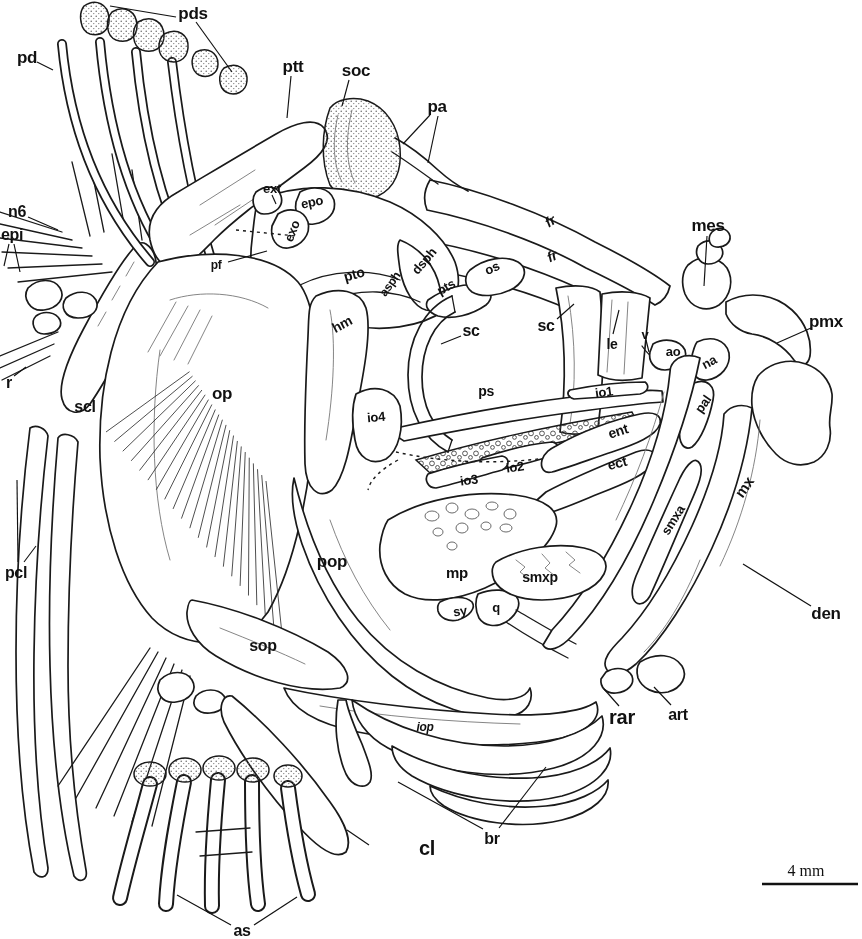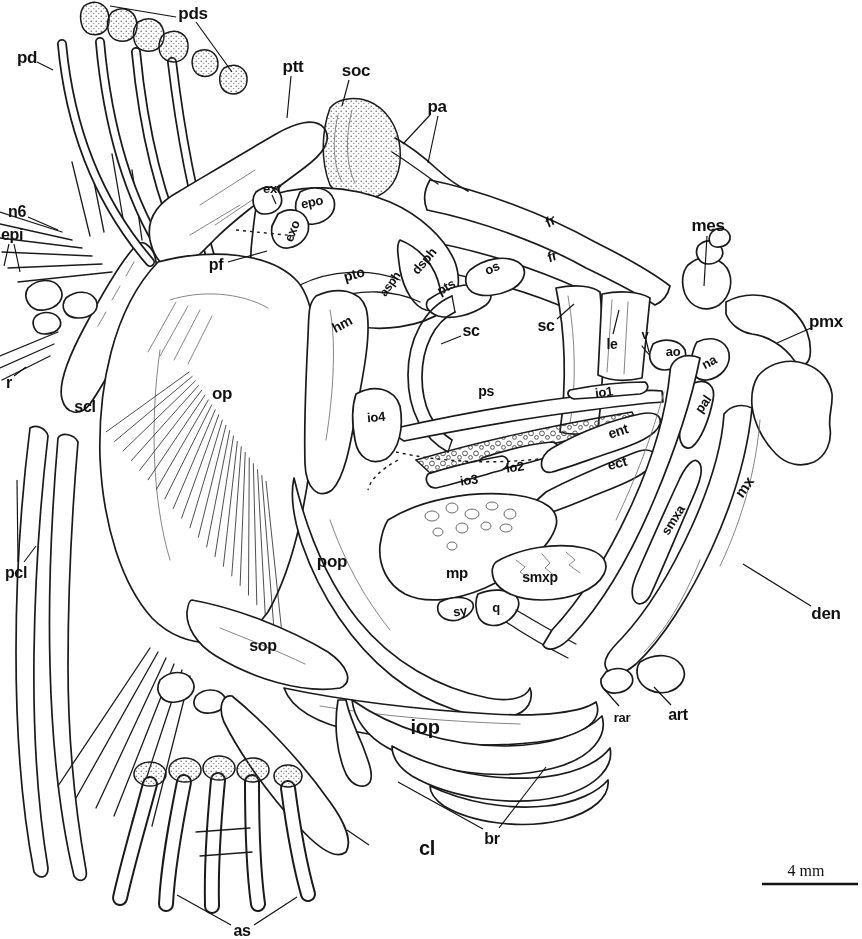--- a/index.html
+++ b/index.html
@@ -265,21 +265,21 @@
       <div class="lbl" style="left: 193px; top: 13px; font-size: 17px; transform: translate(-50%, -50%);">pds</div>
       <div class="lbl" style="left: 27px; top: 57px; font-size: 17px; transform: translate(-50%, -50%); text-align: center;">pd</div>
       <div class="lbl" style="left: 293px; top: 66px; font-size: 17px; transform: translate(-50%, -50%);">ptt</div>
       <div class="lbl" style="left: 356px; top: 70px; font-size: 17px; transform: translate(-50%, -50%);">soc</div>
       <div class="lbl" style="left: 437px; top: 106px; font-size: 17px; transform: translate(-50%, -50%);">pa</div>
       <div class="lbl" style="left: 17px; top: 212px; font-size: 16px; transform: translate(-50%, -50%);">n6</div>
       <div class="lbl" style="left: 12px; top: 235px; font-size: 16px; transform: translate(-50%, -50%);">epi</div>
       <div class="lbl" style="left: 272px; top: 188px; font-size: 13px; transform: translate(-50%, -50%);">ext</div>
       <div class="lbl" style="left: 312px; top: 202px; font-size: 13px; transform: translate(-50%, -50%) rotate(-12deg);">epo</div>
       <div class="lbl" style="left: 292px; top: 231px; font-size: 13px; transform: translate(-50%, -50%) rotate(-68deg);">exo</div>
-      <div class="lbl" style="left: 216px; top: 265px; font-size: 16px; transform: translate(-50%, -50%);">pf</div>
+      <div class="lbl" style="left: 216px; top: 265px; font-size: 12px; transform: translate(-50%, -50%);">pf</div>
       <div class="lbl" style="left: 354px; top: 274px; font-size: 14px; transform: translate(-50%, -50%) rotate(-16deg);">pto</div>
       <div class="lbl" style="left: 390px; top: 284px; font-size: 12px; transform: translate(-50%, -50%) rotate(-55deg);">asph</div>
       <div class="lbl" style="left: 424px; top: 261px; font-size: 13px; transform: translate(-50%, -50%) rotate(-50deg);">dsph</div>
       <div class="lbl" style="left: 446px; top: 287px; font-size: 13px; transform: translate(-50%, -50%) rotate(-30deg);">pts</div>
       <div class="lbl" style="left: 492px; top: 268px; font-size: 13px; transform: translate(-50%, -50%) rotate(-25deg);">os</div>
       <div class="lbl it" style="left: 550px; top: 221px; font-size: 14px; transform: translate(-50%, -50%) rotate(-33deg);">fr</div>
       <div class="lbl it" style="left: 552px; top: 256px; font-size: 14px; transform: translate(-50%, -50%) rotate(-25deg);">fr</div>
       <div class="lbl" style="left: 708px; top: 225px; font-size: 17px; transform: translate(-50%, -50%);">mes</div>
       <div class="lbl" style="left: 826px; top: 321px; font-size: 17px; transform: translate(-50%, -50%);">pmx</div>
       <div class="lbl" style="left: 471px; top: 331px; font-size: 16px; transform: translate(-50%, -50%);">sc</div>
@@ -303,20 +303,20 @@
       <div class="lbl" style="left: 744px; top: 487px; font-size: 15px; transform: translate(-50%, -50%) rotate(-55deg);">mx</div>
       <div class="lbl" style="left: 673px; top: 520px; font-size: 13px; transform: translate(-50%, -50%) rotate(-58deg);">smxa</div>
       <div class="lbl" style="left: 16px; top: 573px; font-size: 16px; transform: translate(-50%, -50%);">pcl</div>
       <div class="lbl" style="left: 332px; top: 561px; font-size: 17px; transform: translate(-50%, -50%);">pop</div>
       <div class="lbl" style="left: 457px; top: 572px; font-size: 15px; transform: translate(-50%, -50%);">mp</div>
       <div class="lbl" style="left: 540px; top: 577px; font-size: 14px; transform: translate(-50%, -50%);">smxp</div>
       <div class="lbl" style="left: 460px; top: 611px; font-size: 13px; transform: translate(-50%, -50%) rotate(-8deg);">sy</div>
       <div class="lbl" style="left: 496px; top: 607px; font-size: 13px; transform: translate(-50%, -50%);">q</div>
       <div class="lbl" style="left: 826px; top: 613px; font-size: 17px; transform: translate(-50%, -50%);">den</div>
       <div class="lbl" style="left: 263px; top: 646px; font-size: 16px; transform: translate(-50%, -50%);">sop</div>
-      <div class="lbl" style="left: 622px; top: 717px; font-size: 13px; transform: translate(-50%, -50%);">rar</div>
+      <div class="lbl" style="left: 622px; top: 717px; font-size: 20px; transform: translate(-50%, -50%);">rar</div>
       <div class="lbl" style="left: 678px; top: 715px; font-size: 16px; transform: translate(-50%, -50%);">art</div>
-      <div class="lbl" style="left: 425px; top: 727px; font-size: 20px; transform: translate(-50%, -50%);">iop</div>
+      <div class="lbl" style="left: 425px; top: 727px; font-size: 12px; transform: translate(-50%, -50%); font-style: italic;">iop</div>
       <div class="lbl" style="left: 379px; top: 848px; font-size: 20px; transform: translate(-50%, -50%); margin-left: 48px;">cl</div>
       <div class="lbl" style="left: 492px; top: 839px; font-size: 16px; transform: translate(-50%, -50%);">br</div>
       <div class="lbl" style="left: 242px; top: 931px; font-size: 16px; transform: translate(-50%, -50%);">as</div>
     </div>
 </div>
 
 </body></html>

